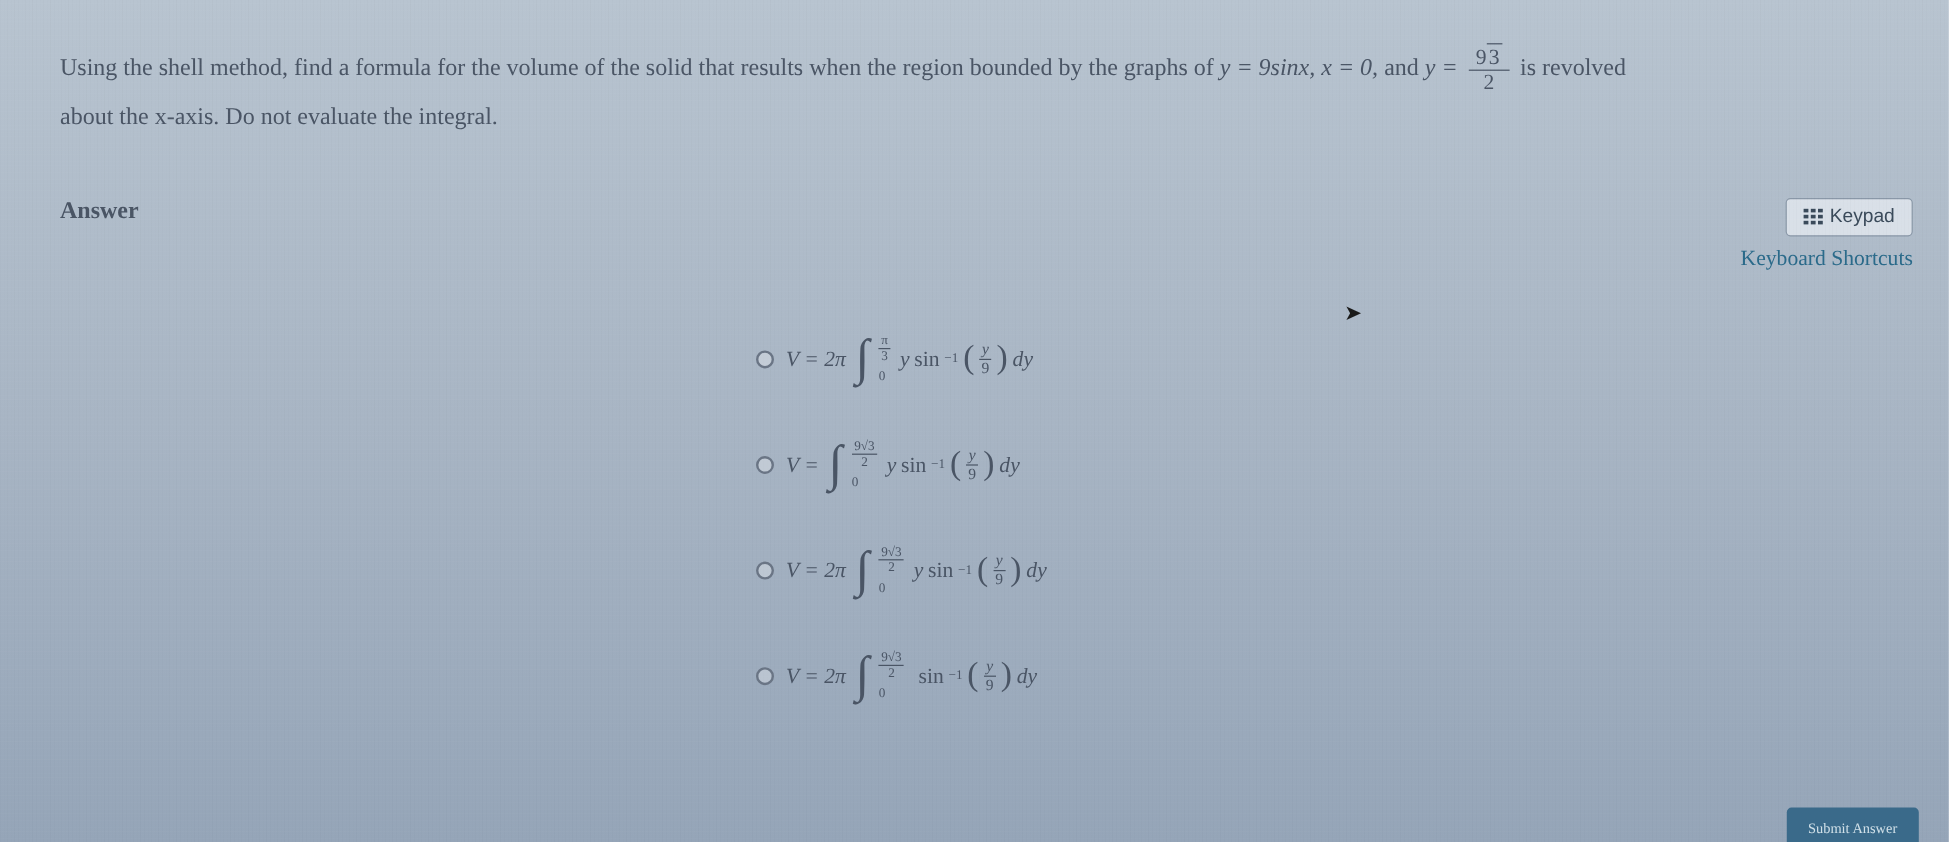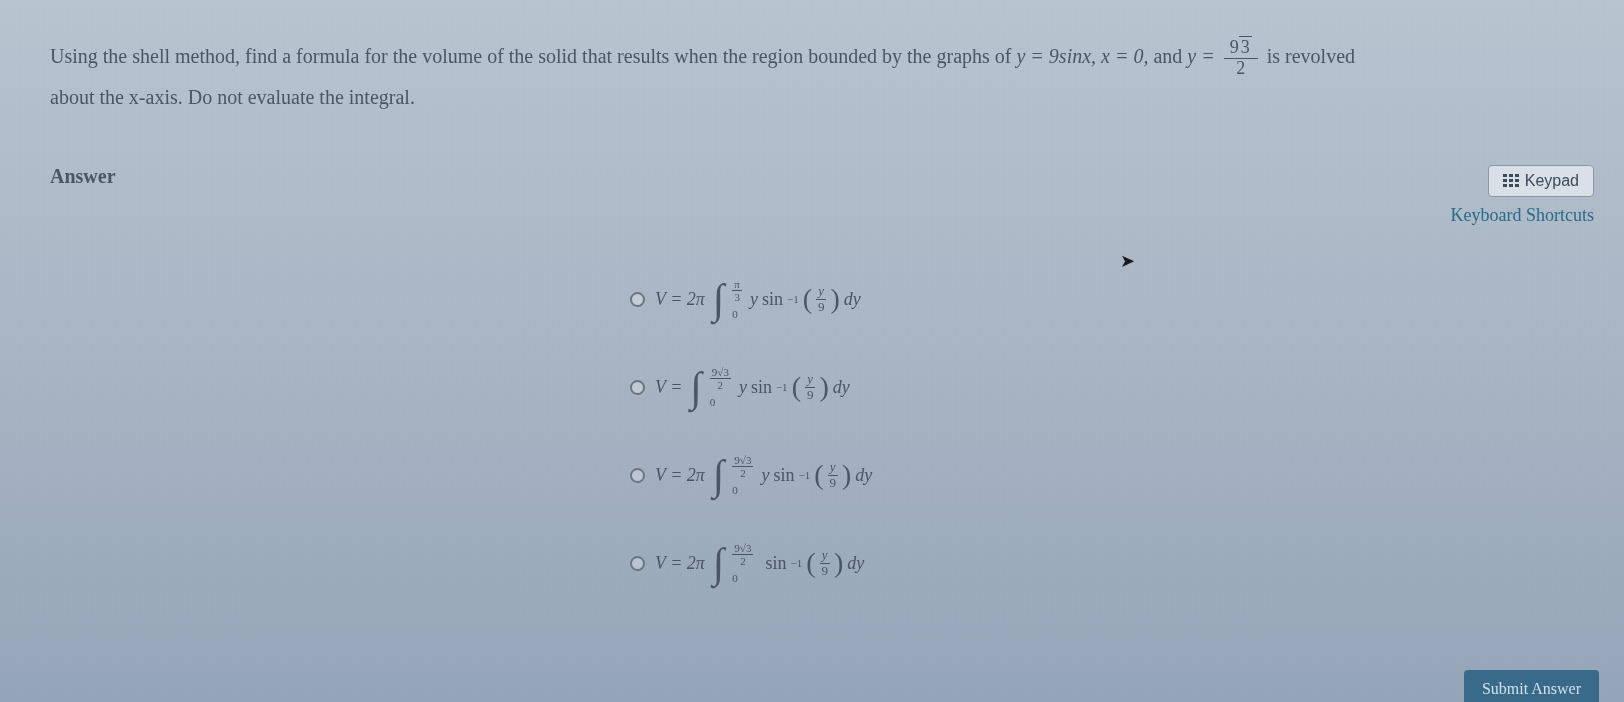--- a/index.html
+++ b/index.html
@@ -184,21 +184,21 @@
       font-style: normal;
     }
     .submit-btn {
       position: absolute;
       right: 25px;
       bottom: 0px;
       background: #3a6a8a;
       color: #d0e0e8;
       border: none;
       padding: 10px 18px 4px 18px;
-      font-size: 16px;
+      font-size: 12px;
       border-radius: 4px 4px 0 0;
       cursor: pointer;
       font-family: Georgia, serif;
     }
     .cursor-arrow {
       position: absolute;
       left: 1120px;
       top: 250px;
       font-size: 18px;
       color: #1a1a1a;

